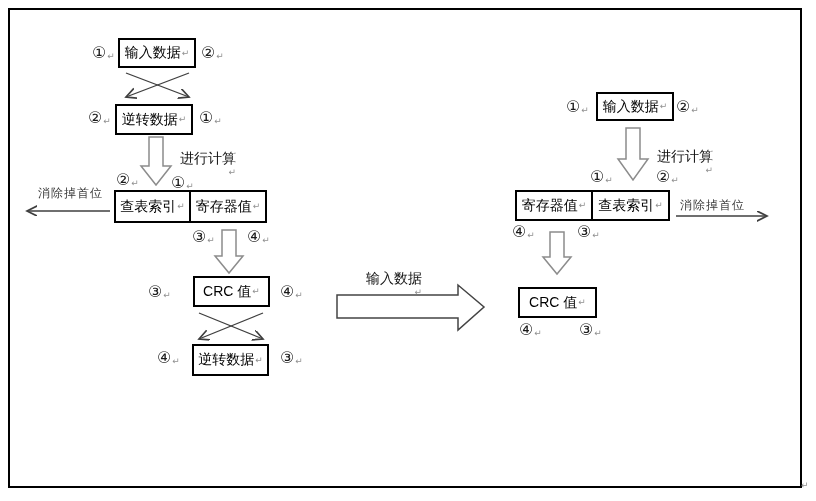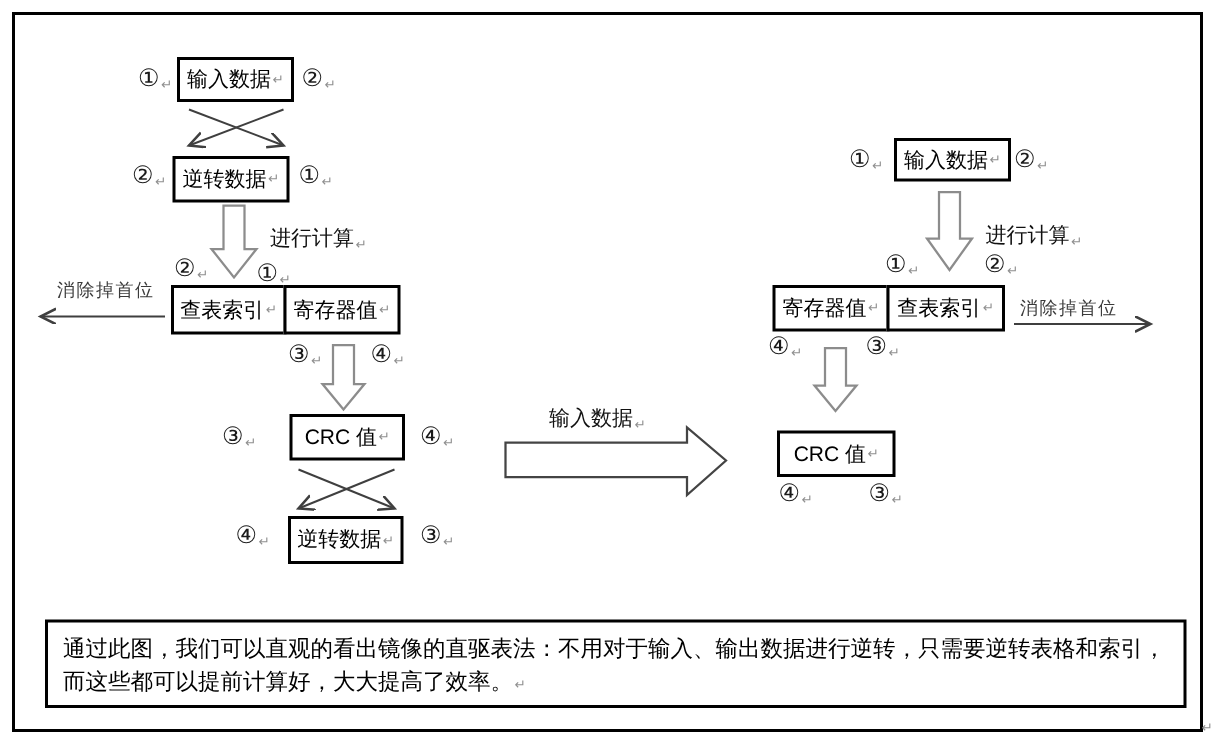--- a/index.html
+++ b/index.html
@@ -5,21 +5,21 @@
   html,body{margin:0;padding:0;background:#fff;}
   #stage{position:relative;width:816px;height:501px;background:#fff;overflow:hidden;
          font-family:"Liberation Sans","DejaVu Sans",sans-serif;color:#000;}
   #frame{position:absolute;left:8px;top:8px;width:790px;height:476px;border:2px solid #000;}
   #arrows{position:absolute;left:0;top:0;width:816px;height:501px;}
   .box{position:absolute;border:2px solid #000;background:#fff;display:flex;
        align-items:center;justify-content:center;font-size:14px;color:#000;white-space:nowrap;}
   .mk{position:absolute;display:inline-flex;align-items:flex-end;line-height:1;}
   .mk .g{font-size:16px;line-height:1;color:#1a1a1a;}
   .ret{font-size:9px;color:#909090;margin-left:1px;line-height:1;}
-  .lbl{position:absolute;font-size:14px;color:#111;white-space:nowrap;display:inline-flex;align-items:flex-end;}
+  .lbl{position:absolute;font-size:14px;color:#111;white-space:nowrap;display:inline-flex;align-items:flex-end;flex-direction:column;}
   .small-lbl{position:absolute;font-size:12px;font-weight:normal;color:#3a3a3a;
              letter-spacing:1px;white-space:nowrap;}
   #note-box{position:absolute;left:30px;top:413px;width:737px;height:41px;border:2px solid #000;
             background:#fff;padding:7px 10px;font-size:15px;line-height:22px;color:#000;}
   #stray-ret{position:absolute;left:800px;top:481px;}
 </style>
 </head>
 <body>
 
 <div id="stage">
@@ -190,19 +190,16 @@
     </span>
   <span class="mk" style="left:519px;top:322px">
       <span class="g">④</span>
       <span class="ret">↵</span>
     </span>
   <span class="mk" style="left:579px;top:322px">
       <span class="g">③</span>
       <span class="ret">↵</span>
     </span>
 
-  <div id="note-box">
-    <span>通过此图，我们可以直观的看出镜像的直驱表法：不用对于输入、输出数据进行逆转，只需要逆转表格和索引，而这些都可以提前计算好，大大提高了效率。</span><span class="ret">↵</span>
-  </div>
 
   <span class="ret" id="stray-ret">↵</span>
 
 </div>
 
 </body></html>

